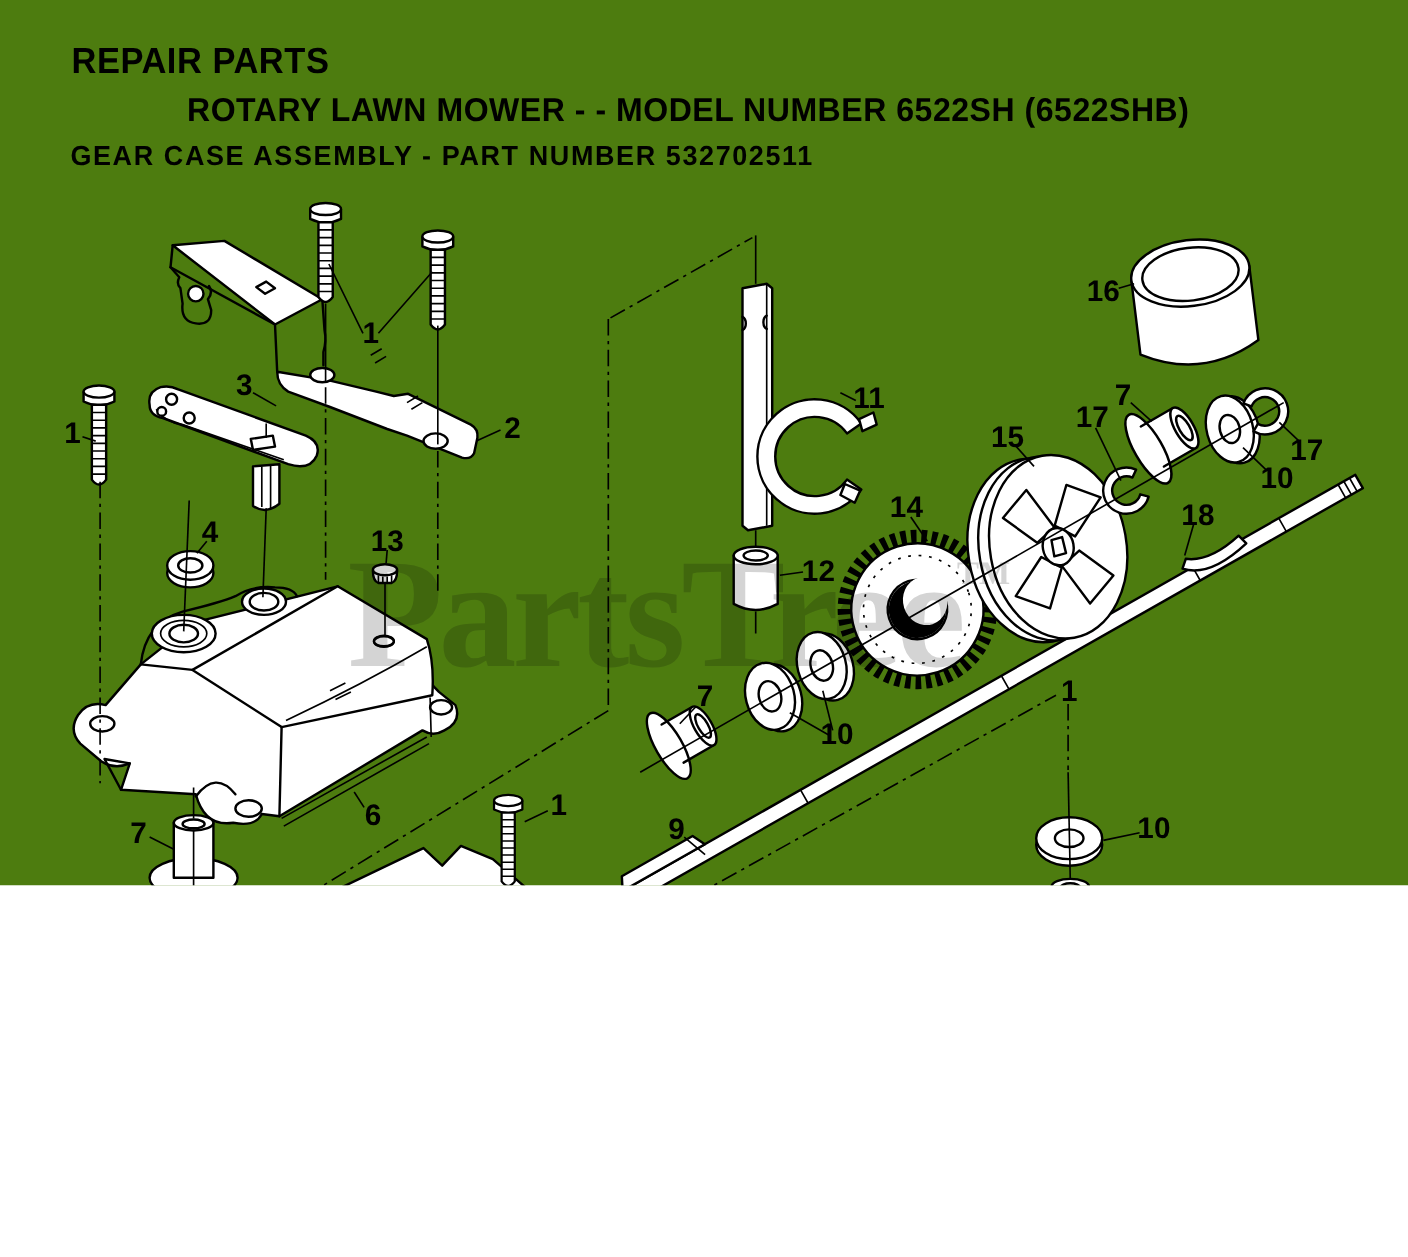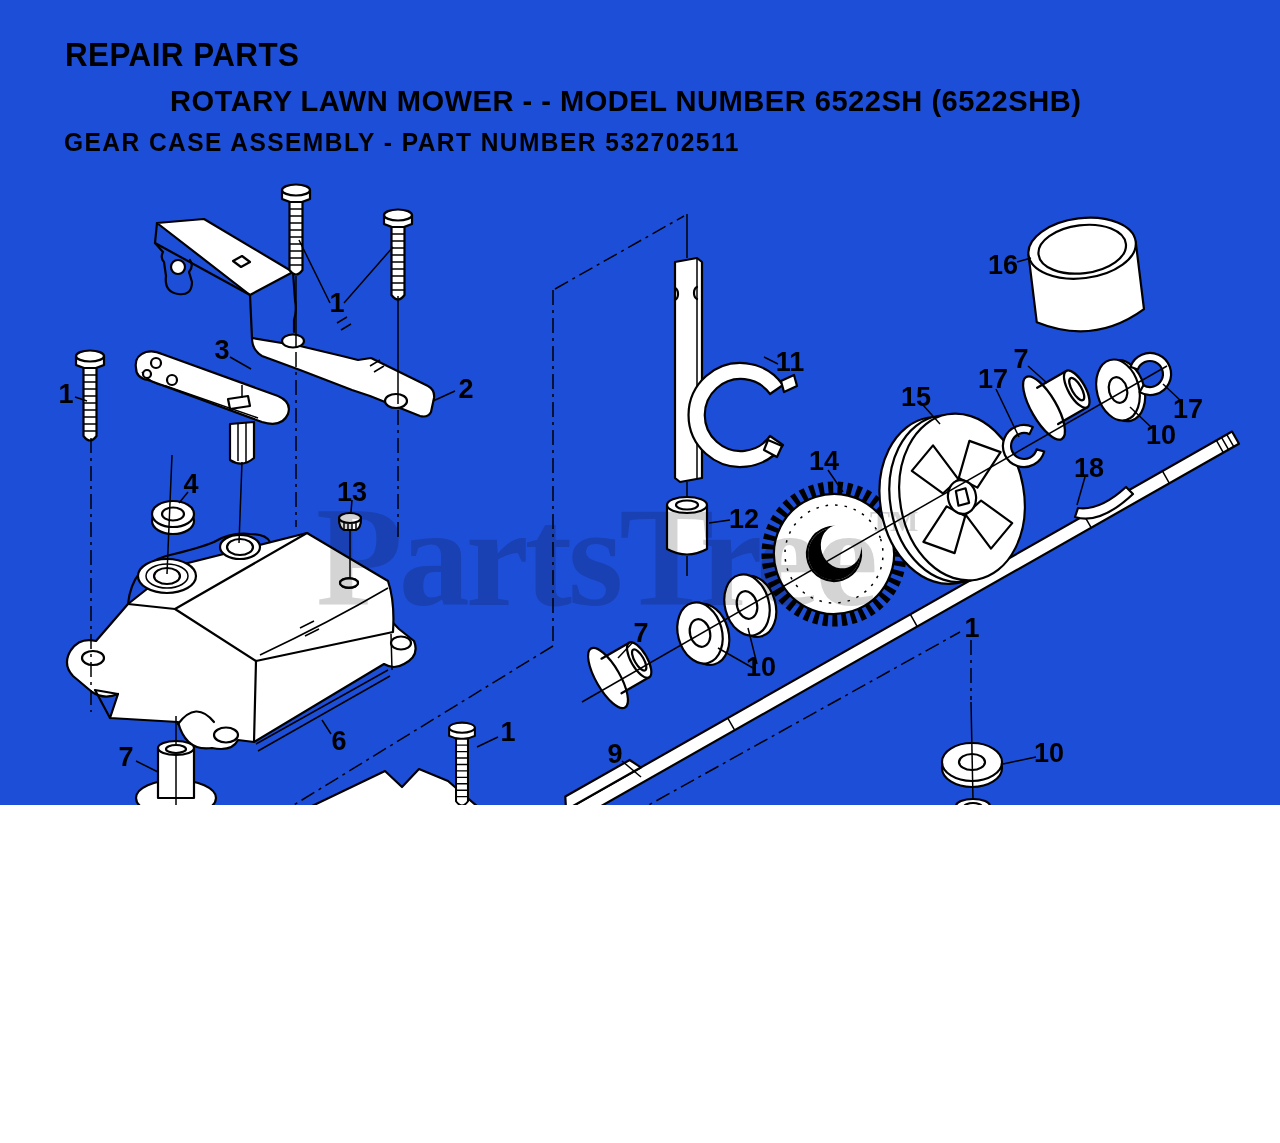--- a/index.html
+++ b/index.html
@@ -1,16 +1,16 @@
 <!DOCTYPE html>
 <html><head>
 <meta charset="utf-8">
 <style>
   html,body{margin:0;padding:0;background:#fff;}
-  #page{position:relative;width:1280px;height:805px;background:#1d4ed8;overflow:hidden;
+  #page{position:relative;width:1280px;height:805px;background:#4d7c0f;overflow:hidden;
         font-family:"Liberation Sans",sans-serif;text-decoration:underline;}
   .hdr{position:absolute;color:#000;font-weight:bold;white-space:nowrap;}
   #h-title{left:65px;top:36px;font-size:33px;letter-spacing:.5px;transform:scaleX(.95);transform-origin:left top;}
   #h-sub{left:170px;top:84px;font-size:30px;letter-spacing:.5px;transform:scaleX(.97);transform-origin:left top;}
   #h-asm{left:64px;top:128px;font-size:25px;letter-spacing:1.5px;transform:scaleX(.98);transform-origin:left top;}
   #wm{position:absolute;left:316px;top:486px;font-family:"Liberation Serif",serif;font-weight:bold;
       font-size:142px;letter-spacing:-4px;line-height:1;mix-blend-mode:multiply;pointer-events:none;
       white-space:nowrap;}
   #wm .tm{font-size:30px;letter-spacing:0;vertical-align:74px;margin-left:-4px;}
   svg text.co{font-family:"Liberation Sans",sans-serif;font-weight:bold;font-size:27px;text-anchor:middle;fill:#000;}

